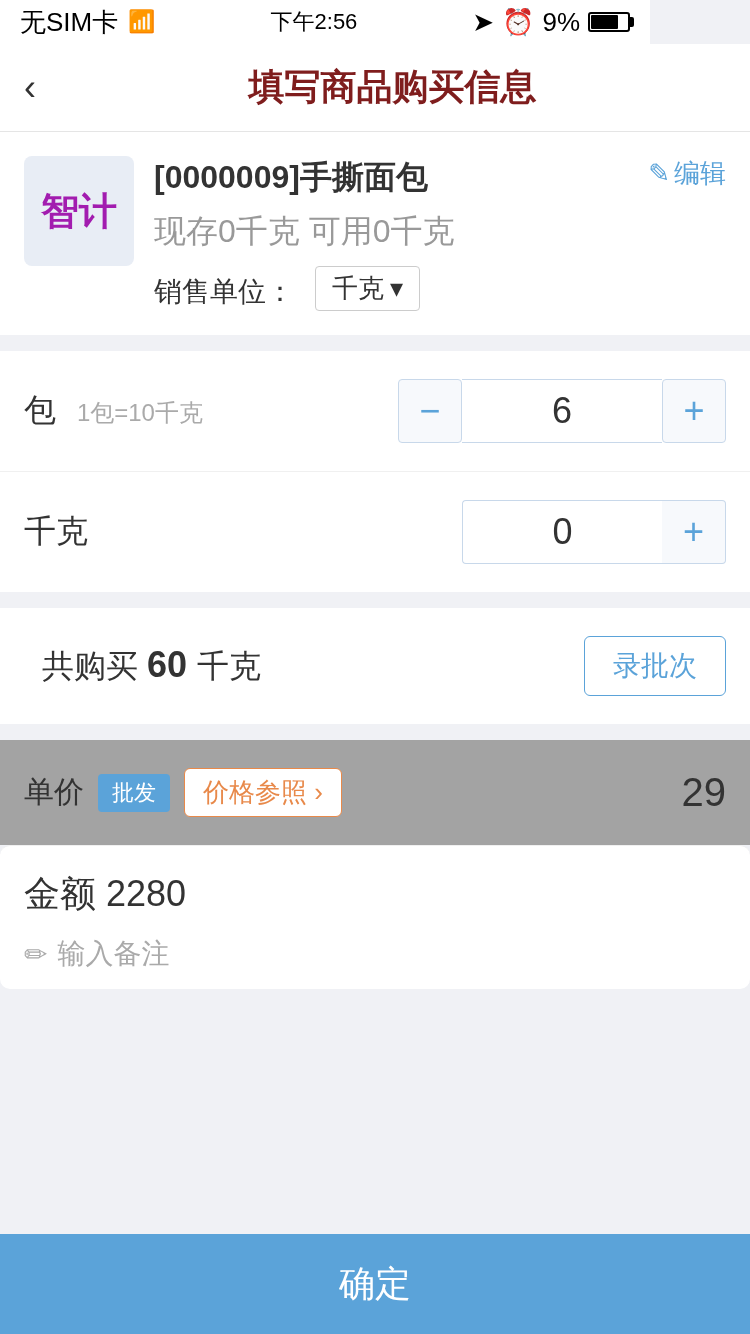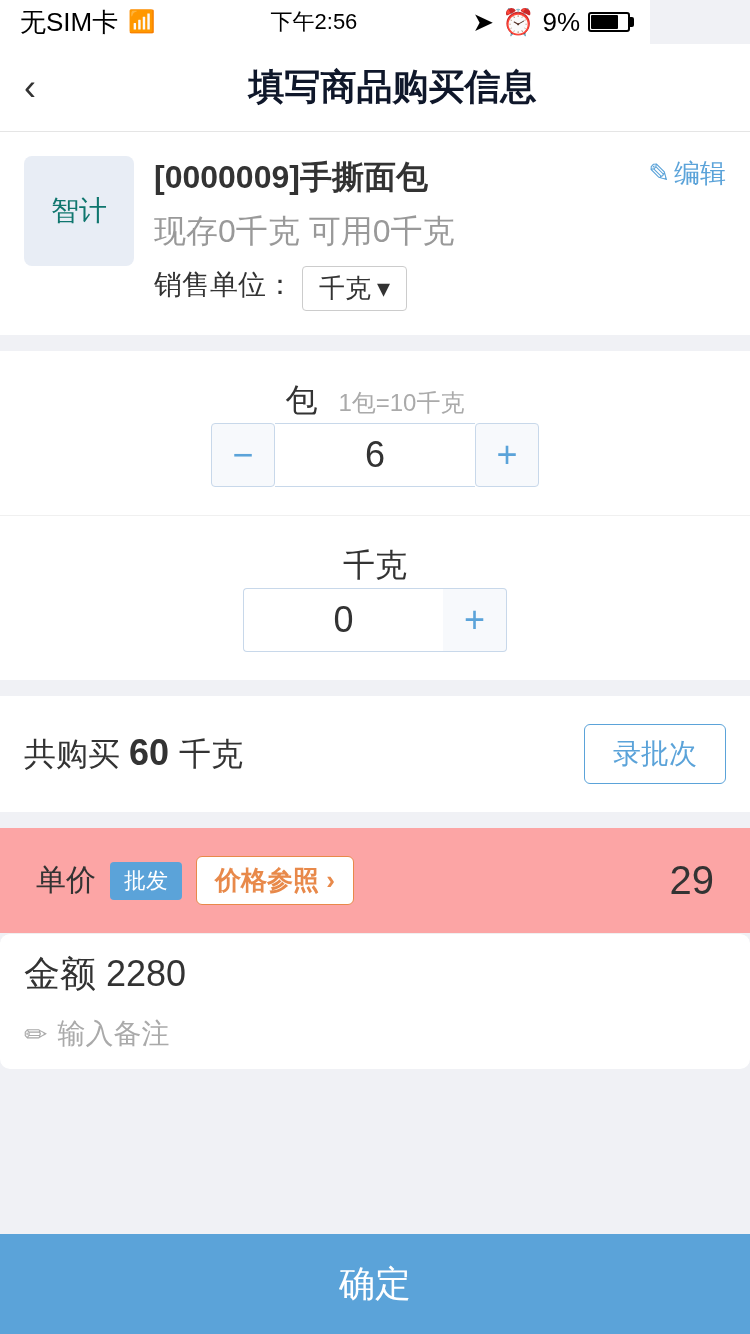--- a/index.html
+++ b/index.html
@@ -68,21 +68,21 @@
     .nav-back {
       position: absolute;
       left: 24px;
       font-size: 36px;
       color: #333;
       cursor: pointer;
     }
     .nav-title {
       font-size: 36px;
       font-weight: 600;
-      color: #0f172a;
+      color: #7f1d1d;
       margin-left: 35px;
     }
 
     
     .product-card {
       background: #fff;
       padding: 24px;
       display: flex;
       align-items: flex-start;
       gap: 20px;
@@ -92,40 +92,40 @@
       width: 110px;
       height: 110px;
       background: #e8edf5;
       border-radius: 8px;
       display: flex;
       align-items: center;
       justify-content: center;
       flex-shrink: 0;
     }
     .product-image .logo-text {
-      font-size: 28px;
-      color: #0f766e;
-      font-weight: normal;
+      font-size: 38px;
+      color: #a21caf;
+      font-weight: bold;
     }
     .product-info { flex: 1; }
     .product-name {
       font-size: 32px;
       font-weight: 600;
       color: #333;
       margin-bottom: 10px;
     }
     .product-stock {
       font-size: 32px;
       color: #999;
       margin-bottom: 12px;
     }
     .product-unit-row {
       display: flex;
-      align-items: flex-start;
-      gap: 8px;
+      align-items: flex-end;
+      gap: 21px;
       font-size: 28px;
       color: #333;
     }
     .unit-select {
       border: 1px solid #ccc;
       border-radius: 4px;
       padding: 4px 16px;
       font-size: 26px;
       color: #333;
       background: #fff;
@@ -149,21 +149,20 @@
       background: #fff;
       margin-bottom: 16px;
     }
 
     
     .quantity-row {
       display: flex;
       align-items: center;
       padding: 28px 24px;
       border-bottom: 1px solid #f0f0f0;
-      flex-direction: column;
     }
     .qty-label {
       font-size: 32px;
       color: #333;
       flex: 1;
     }
     .qty-hint {
       font-size: 24px;
       color: #aaa;
       margin-left: 12px;
@@ -197,20 +196,21 @@
       color: #333;
       background: #fff;
     }
 
     
     .total-row {
       display: flex;
       align-items: center;
       padding: 28px 24px;
       background: #fff;
+      margin-left: 18px;
     }
     .total-text {
       flex: 1;
       font-size: 32px;
       color: #333;
     }
     .total-text .amount-highlight {
       font-size: 36px;
       font-weight: 600;
       color: #333;
@@ -220,22 +220,22 @@
       border-radius: 6px;
       padding: 10px 28px;
       font-size: 28px;
       color: #5ba3d9;
       background: #fff;
       cursor: pointer;
     }
 
     
     .price-section {
-      background: #fca5a5;
-      padding: 28px 36px;
+      background: #a3a3a3;
+      padding: 28px 24px;
       margin-bottom: 0;
     }
     .price-row {
       display: flex;
       align-items: center;
       gap: 14px;
     }
     .price-label {
       font-size: 30px;
       color: #333;
@@ -251,21 +251,20 @@
       border: 1.5px solid #e8894a;
       border-radius: 6px;
       padding: 6px 18px;
       font-size: 26px;
       color: #e8894a;
       background: #fff;
       display: flex;
       align-items: center;
       gap: 4px;
       cursor: pointer;
-      font-weight: bold;
     }
     .price-value {
       margin-left: auto;
       font-size: 40px;
       font-weight: 500;
       color: #333;
     }
 
     
     .amount-section {
@@ -391,21 +390,21 @@
 
   <div class="price-section">
     <div class="price-row">
       <span class="price-label">单价</span>
       <span class="price-tag">批发</span>
       <button class="price-ref-btn">价格参照 ›</button>
       <span class="price-value">29</span>
     </div>
   </div>
 
-  <div class="amount-section" style="background:#fff; border-top: 1px solid #f0f0f0; padding-top:16px;border-radius:10px;">
+  <div class="amount-section" style="background:#fff; border-top: 1px solid #f0f0f0; padding-top:24px;border-radius:10px;">
     <div class="amount-row">
       <span>金额</span>
       <span> </span><span>2280</span>
     </div>
     <div class="note-row">
       <span class="pencil-icon">✏</span>
       <span style="color:#aaa; font-size:28px;">输入备注</span>
     </div>
   </div>
 

